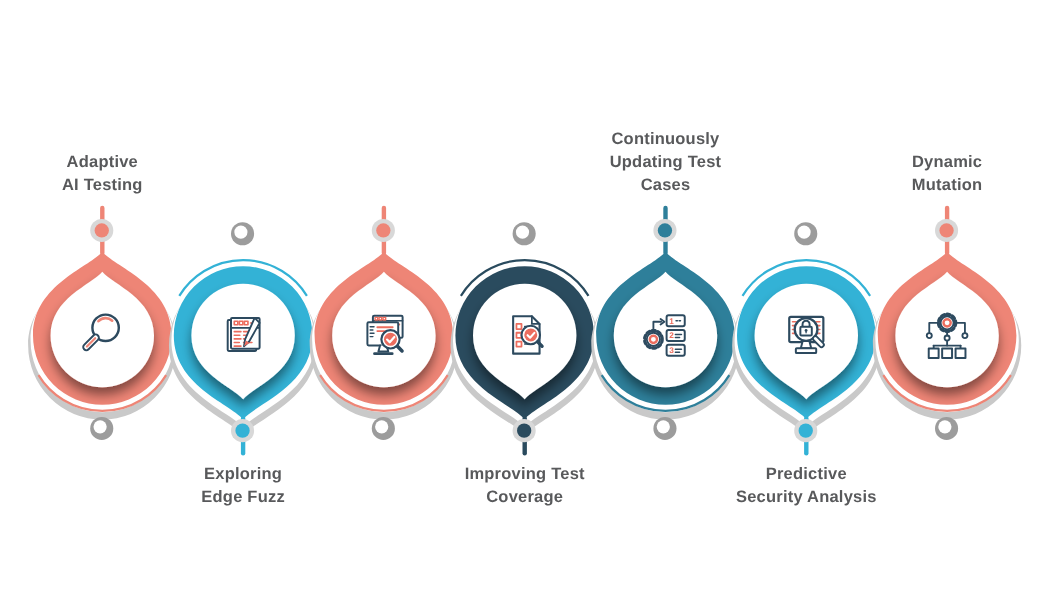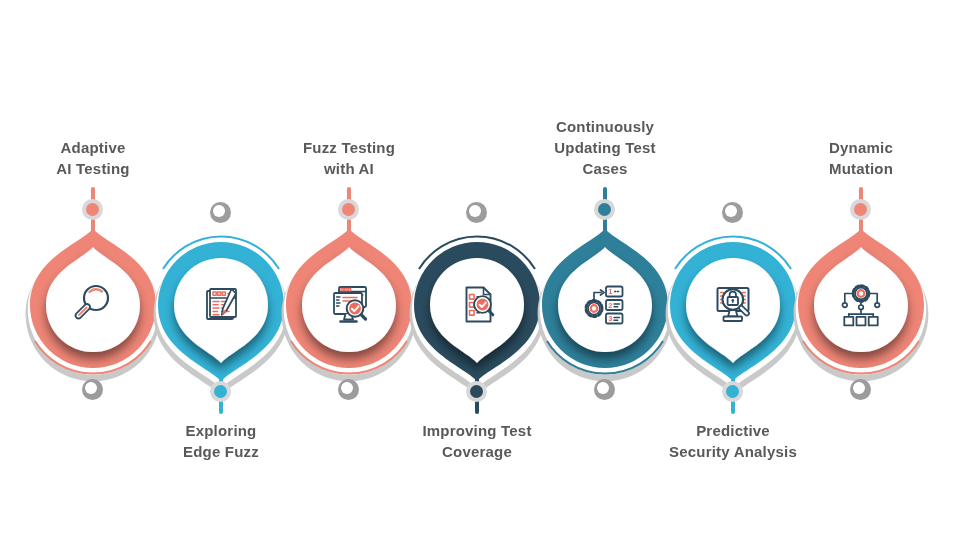--- a/index.html
+++ b/index.html
@@ -115,22 +115,20 @@
     <div class="vline below"></div>
     <div class="dot accent below">
         <span class="halo"></span>
         <span class="core"></span>
       </div>
     <div class="label below">Exploring
 Edge Fuzz</div>
   </div>
 
   <div class="node" style="left: 271px; --c: #EE8576;">
-    <div class="label above">Fuzz Testing
-with AI</div>
     <div class="vline above"></div>
     <div class="dot accent above">
         <span class="halo"></span>
         <span class="core"></span>
       </div>
     <svg class="drop-svg" viewBox="-78 -88 156 176" width="156" height="176">
       <use href="#tdu" class="crescent" transform="translate(0,9) scale(1.07)"></use>
       <use href="#tdu" class="sep" transform="translate(0,4.5) scale(1.035)"></use>
       <path class="thin-arc" d="M-58 36A68 68 0 0 0 58 36"></path>
       <use href="#tdu" class="main"></use>

